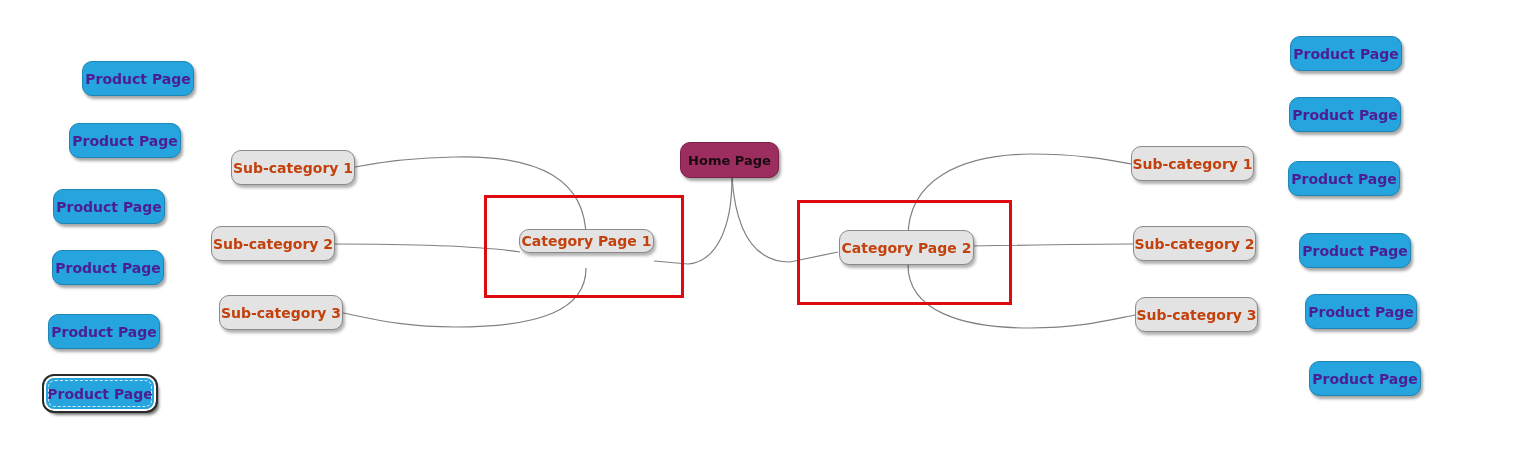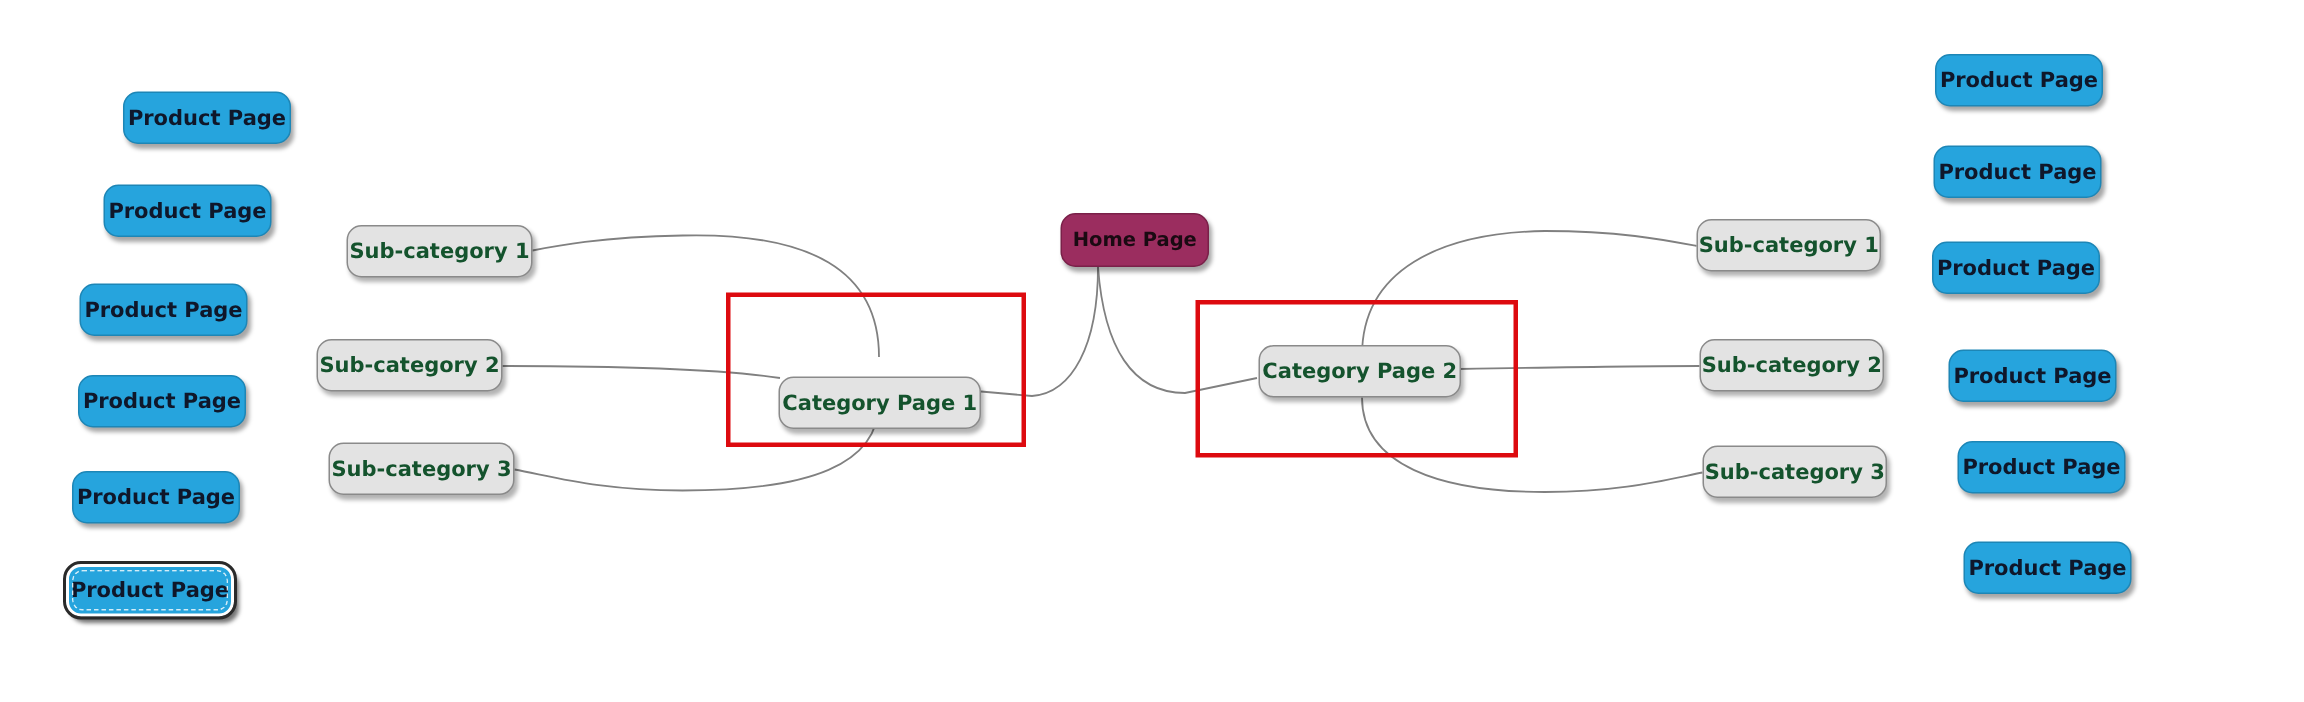--- a/index.html
+++ b/index.html
@@ -26,27 +26,27 @@
     }
     .node.root {
       background: #9b2d5f;
       color: #1a0a12;
       border: 1px solid #7a2049;
       box-shadow: 2px 3px 3px rgba(0,0,0,0.35);
       font-size: 13px;
     }
     .node.cat, .node.sub {
       background: #e3e3e3;
-      color: #14532d;
+      color: #c2410c;
       border: 1.5px solid #8a8a8a;
       box-shadow: 2px 3px 3px rgba(0,0,0,0.3);
     }
     .node.prod {
       background: #26a4dd;
-      color: #0f172a;
+      color: #4c1d95;
       border: 1px solid #1d86b6;
       box-shadow: 2px 3px 3px rgba(0,0,0,0.35);
       font-size: 14px;
     }
     .node.prod.selected {
       border: 2px solid #ffffff;
       outline: 2px solid #2a2a2a;
       box-shadow: 3px 4px 3px rgba(0,0,0,0.55);
     }
     .node.prod.selected::after {
@@ -81,25 +81,25 @@
 
       <path d="M908,237 C908,180 960,155 1030,154 C1080,154 1110,160 1131,164"></path>
       <path d="M973,246 C1030,245 1090,244 1133,244"></path>
       <path d="M908,265 C908,310 960,328 1030,328 C1080,328 1110,320 1135,315"></path>
     </g>
   </svg>
 
   <div class="highlight" style="left:484px; top:195px; width:200px; height:103px;"></div>
   <div class="highlight" style="left:797px; top:200px; width:215px; height:105px;"></div>
 
-  <div class="node root" style="left:707px; top:142px; width:99px; height:36px;">
+  <div class="node root" style="left:680px; top:142px; width:99px; height:36px;">
     <span>Home Page</span>
   </div>
 
-  <div class="node cat" style="left:519px; top:251px; width:135px; height:35px;">
+  <div class="node cat" style="left:519px; top:229px; width:135px; height:24px;">
     <span>Category Page 1</span>
   </div>
   <div class="node cat" style="left:839px; top:230px; width:135px; height:35px;text-align:center;">
     <span>Category Page 2</span>
   </div>
 
   <div class="node sub" style="left:231px; top:150px; width:124px; height:35px;">
     <span>Sub-category 1</span>
   </div>
   <div class="node sub" style="left:211px; top:226px; width:124px; height:35px;">

